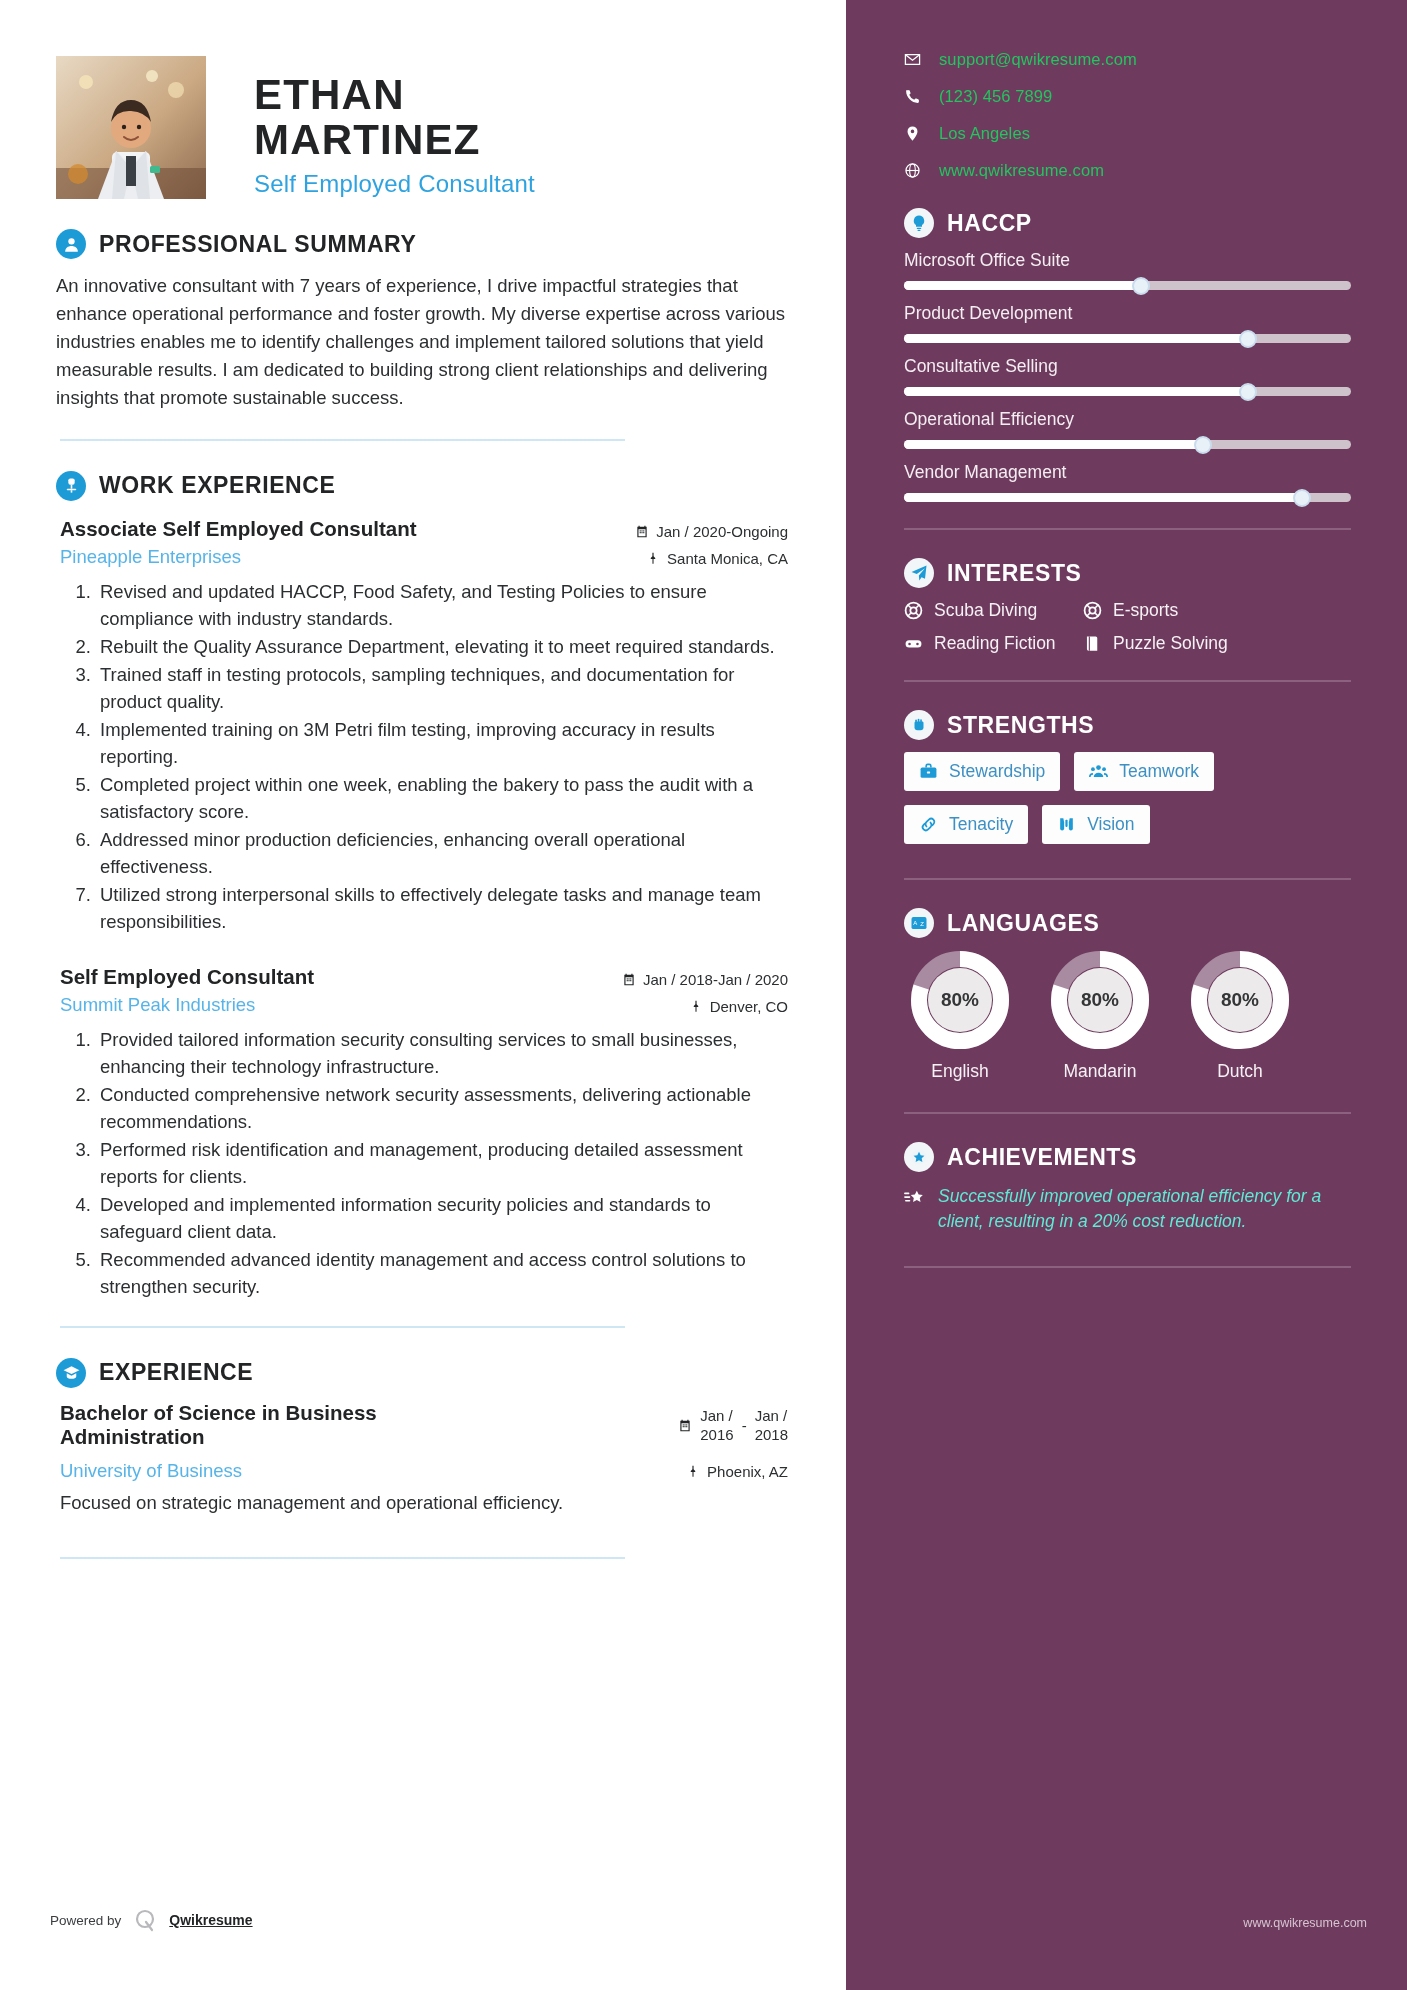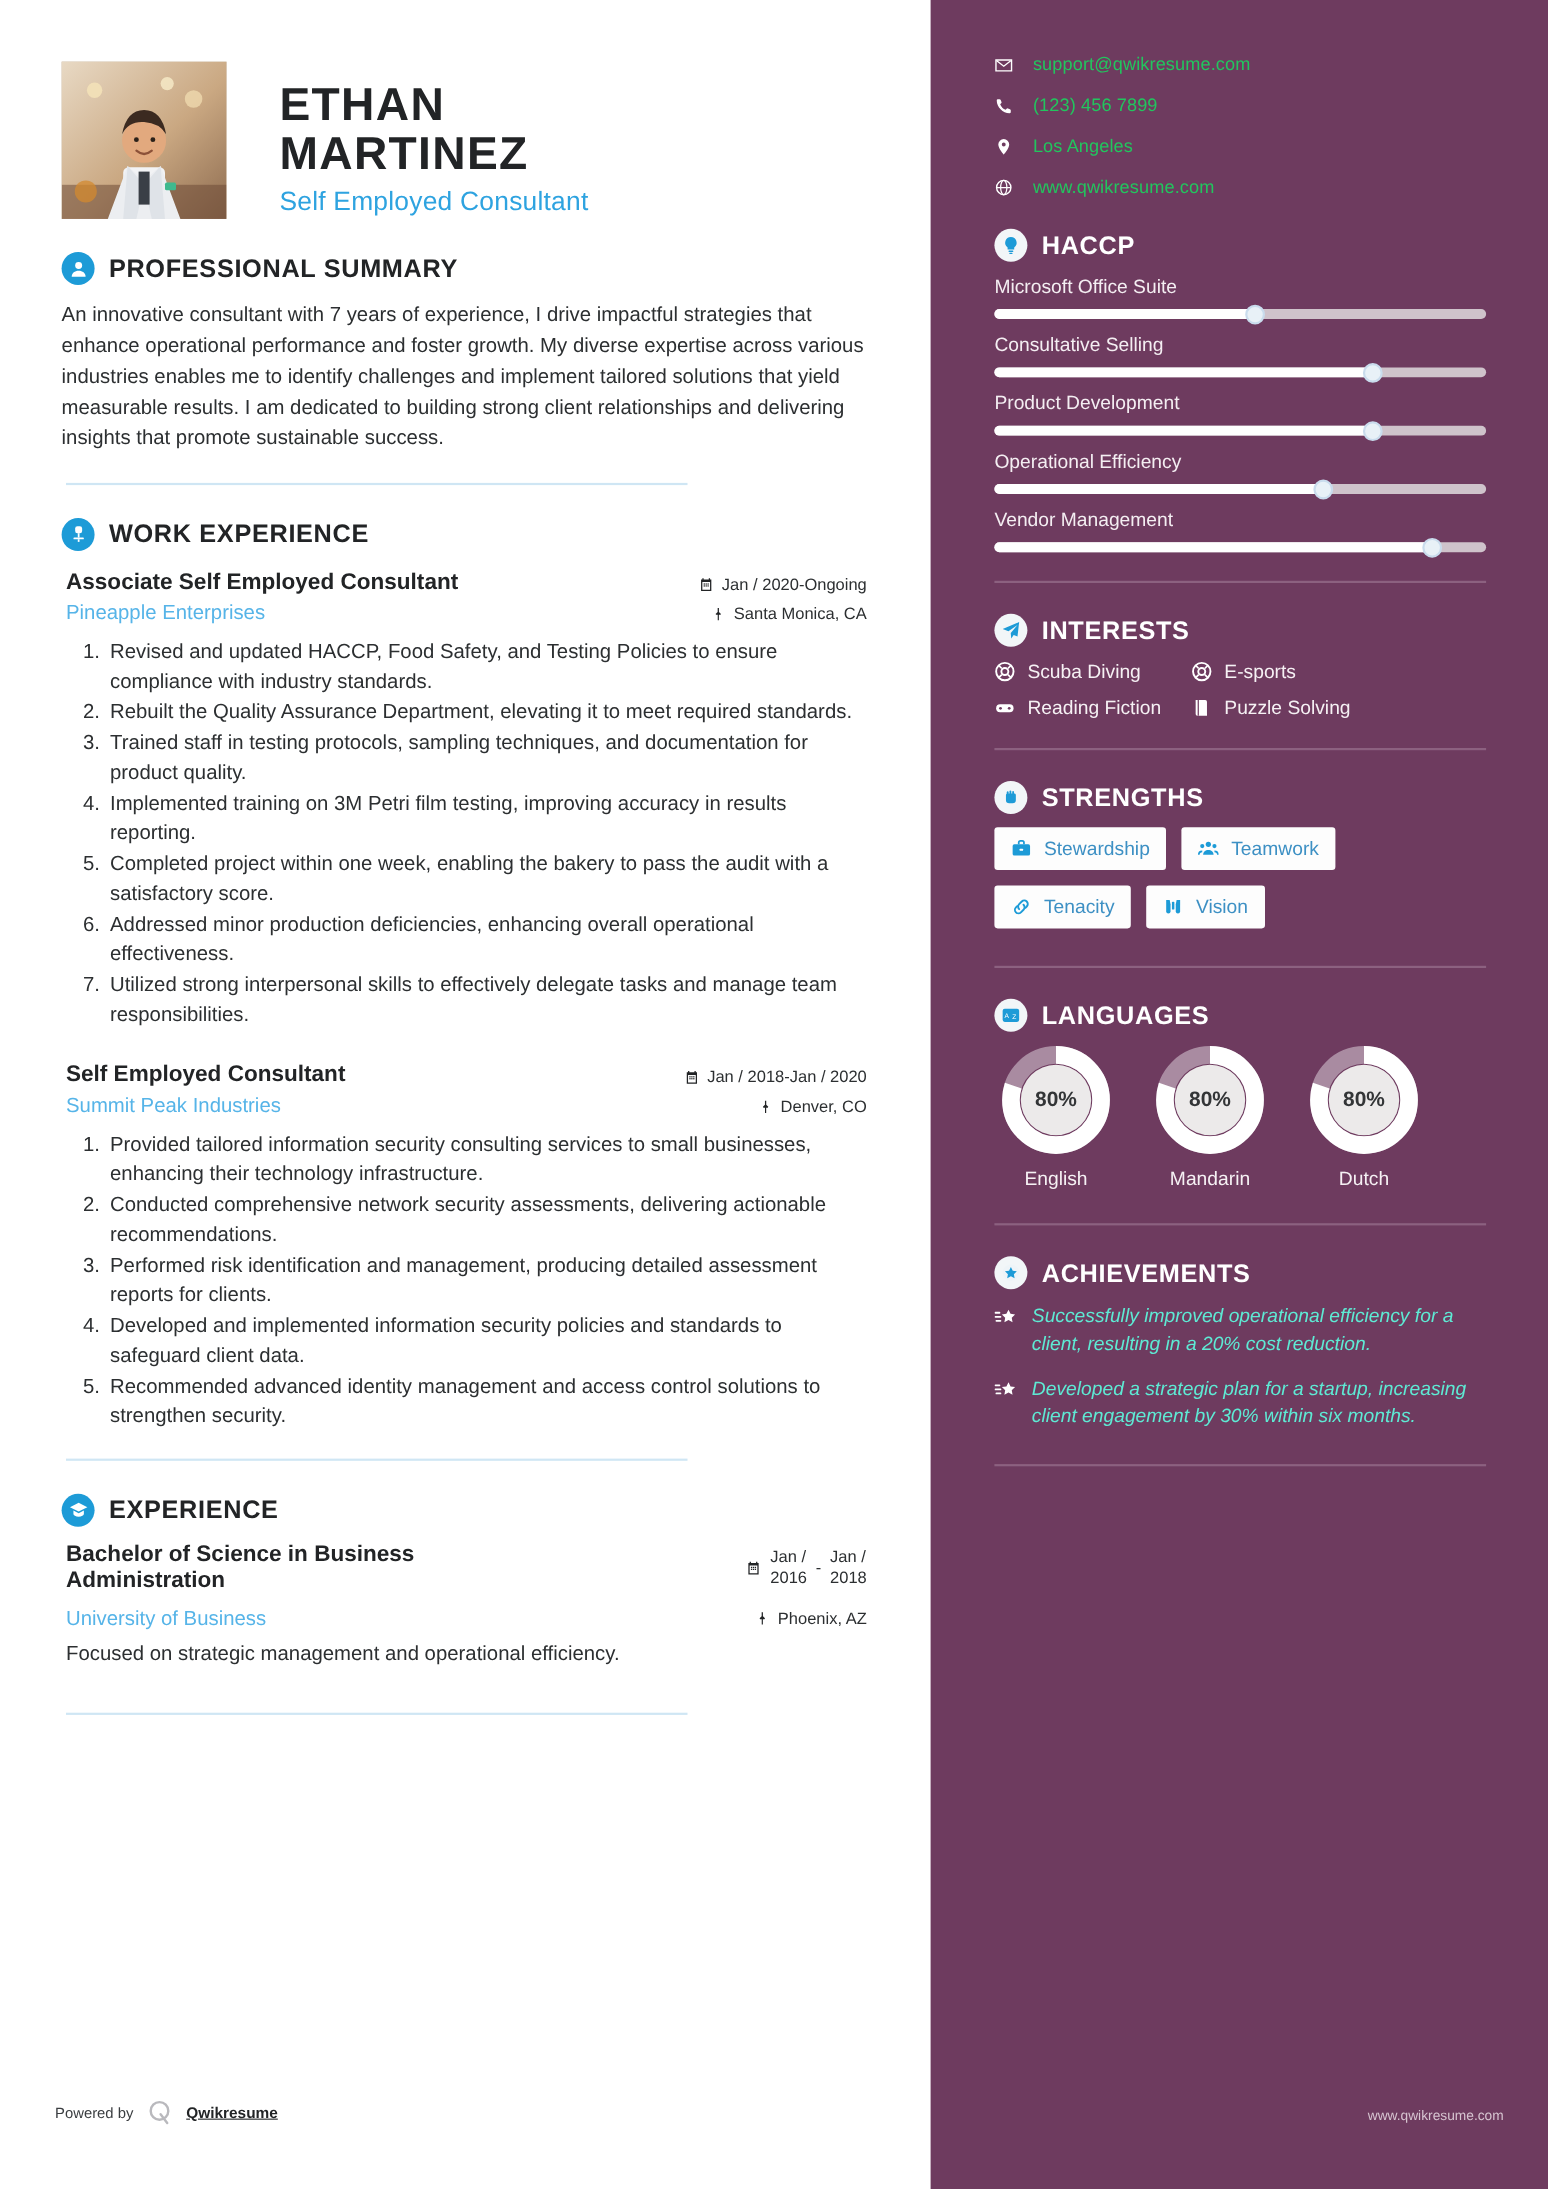--- a/index.html
+++ b/index.html
@@ -599,28 +599,28 @@
       </div>
 
       <div class="skill">
         <div class="skill-name">Microsoft Office Suite</div>
         <div class="track">
           <div class="track-fill" style="width:53%"></div>
           <div class="knob" style="left:53%"></div>
         </div>
       </div>
       <div class="skill">
-        <div class="skill-name">Consultative Selling</div>
+        <div class="skill-name">Product Development</div>
         <div class="track">
           <div class="track-fill" style="width:77%"></div>
           <div class="knob" style="left:77%"></div>
         </div>
       </div>
       <div class="skill">
-        <div class="skill-name">Product Development</div>
+        <div class="skill-name">Consultative Selling</div>
         <div class="track">
           <div class="track-fill" style="width:77%"></div>
           <div class="knob" style="left:77%"></div>
         </div>
       </div>
       <div class="skill">
         <div class="skill-name">Operational Efficiency</div>
         <div class="track">
           <div class="track-fill" style="width:67%"></div>
           <div class="knob" style="left:67%"></div>
@@ -787,25 +787,18 @@
         </span>
         <span class="sb-title">ACHIEVEMENTS</span>
       </div>
       <div class="ach-item">
         <svg class="ach-ico" viewBox="0 0 24 24">
             <path d="M14 4l2 4.1 4.5.6-3.3 3.2.8 4.5L14 14.2 9.9 16.4l.8-4.5L7.4 8.7l4.5-.6z"></path>
             <path d="M1 7h4M1 11h5M2 15h4" stroke="#fff" stroke-width="1.8" stroke-linecap="round"></path>
           </svg>
         <div class="ach-txt">Successfully improved operational efficiency for a client, resulting in a 20% cost reduction.</div>
       </div>
-      <div class="ach-item">
-        <svg class="ach-ico" viewBox="0 0 24 24">
-            <path d="M14 4l2 4.1 4.5.6-3.3 3.2.8 4.5L14 14.2 9.9 16.4l.8-4.5L7.4 8.7l4.5-.6z"></path>
-            <path d="M1 7h4M1 11h5M2 15h4" stroke="#fff" stroke-width="1.8" stroke-linecap="round"></path>
-          </svg>
-        <div class="ach-txt">Developed a strategic plan for a startup, increasing client engagement by 30% within six months.</div>
-      </div>
       <div class="sb-divider" style="margin-top:32px;"></div>
     </div>
 
     <div class="footer-right">www.qwikresume.com</div>
   </div>
 </div>
 
 </body></html>

